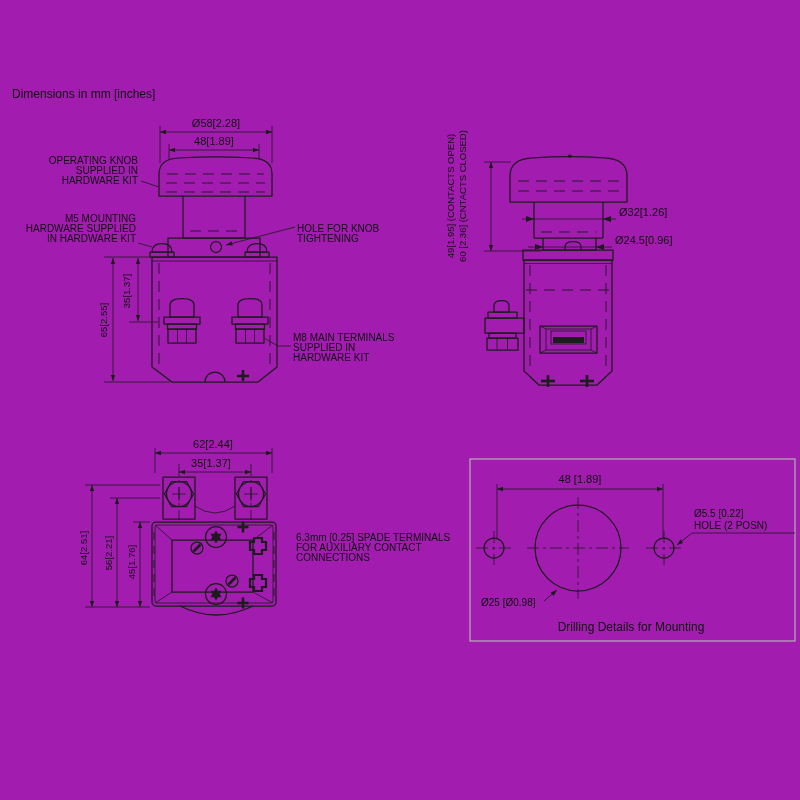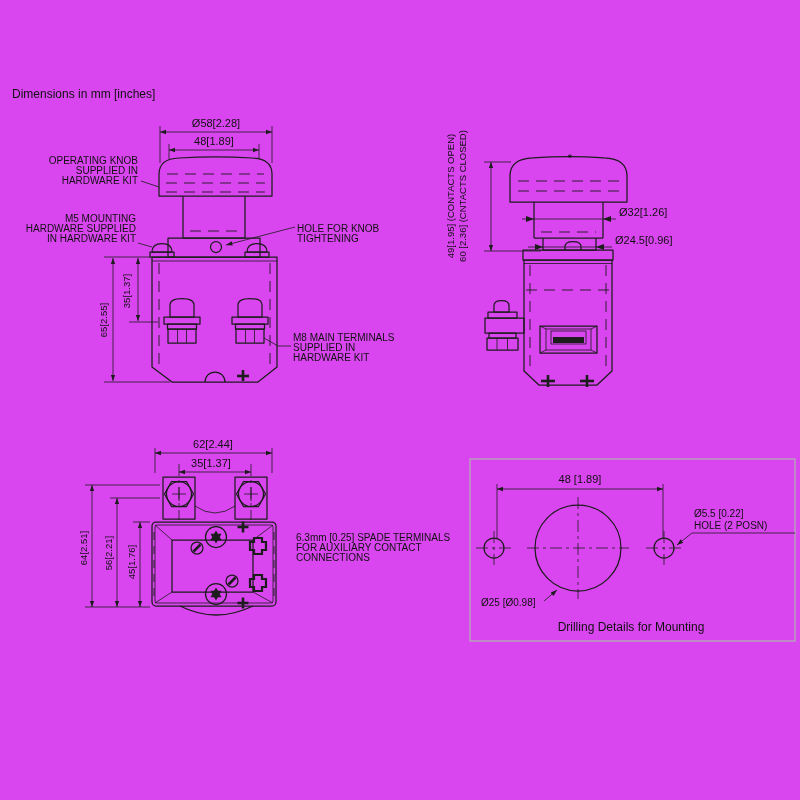--- a/index.html
+++ b/index.html
@@ -1,16 +1,16 @@
 <!DOCTYPE html>
 <html><head>
 <meta charset="utf-8">
 <style>
   html,body{margin:0;padding:0;background:#ffffff;}
-  #canvas{width:800px;height:800px;position:relative;background:#d946ef;}
+  #canvas{width:800px;height:800px;position:relative;background:#a21caf;}
   svg{display:block;}
   .outline{fill:none;stroke:#1c1c1c;stroke-width:1.25;stroke-linejoin:round;}
   .thin{fill:none;stroke:#1c1c1c;stroke-width:0.8;}
   .dim{fill:none;stroke:#1c1c1c;stroke-width:0.8;}
   .dimA{marker-start:url(#arr);marker-end:url(#arr);}
   .leadA{marker-end:url(#arr);}
   .hid{fill:none;stroke:#1c1c1c;stroke-width:0.9;stroke-dasharray:11 7;}
   .hid2{fill:none;stroke:#1c1c1c;stroke-width:0.9;stroke-dasharray:8 6;}
   .cl{fill:none;stroke:#1c1c1c;stroke-width:0.8;stroke-dasharray:12 4 3 4;}
   .bold{stroke:#1c1c1c;stroke-width:2.6;fill:none;}

